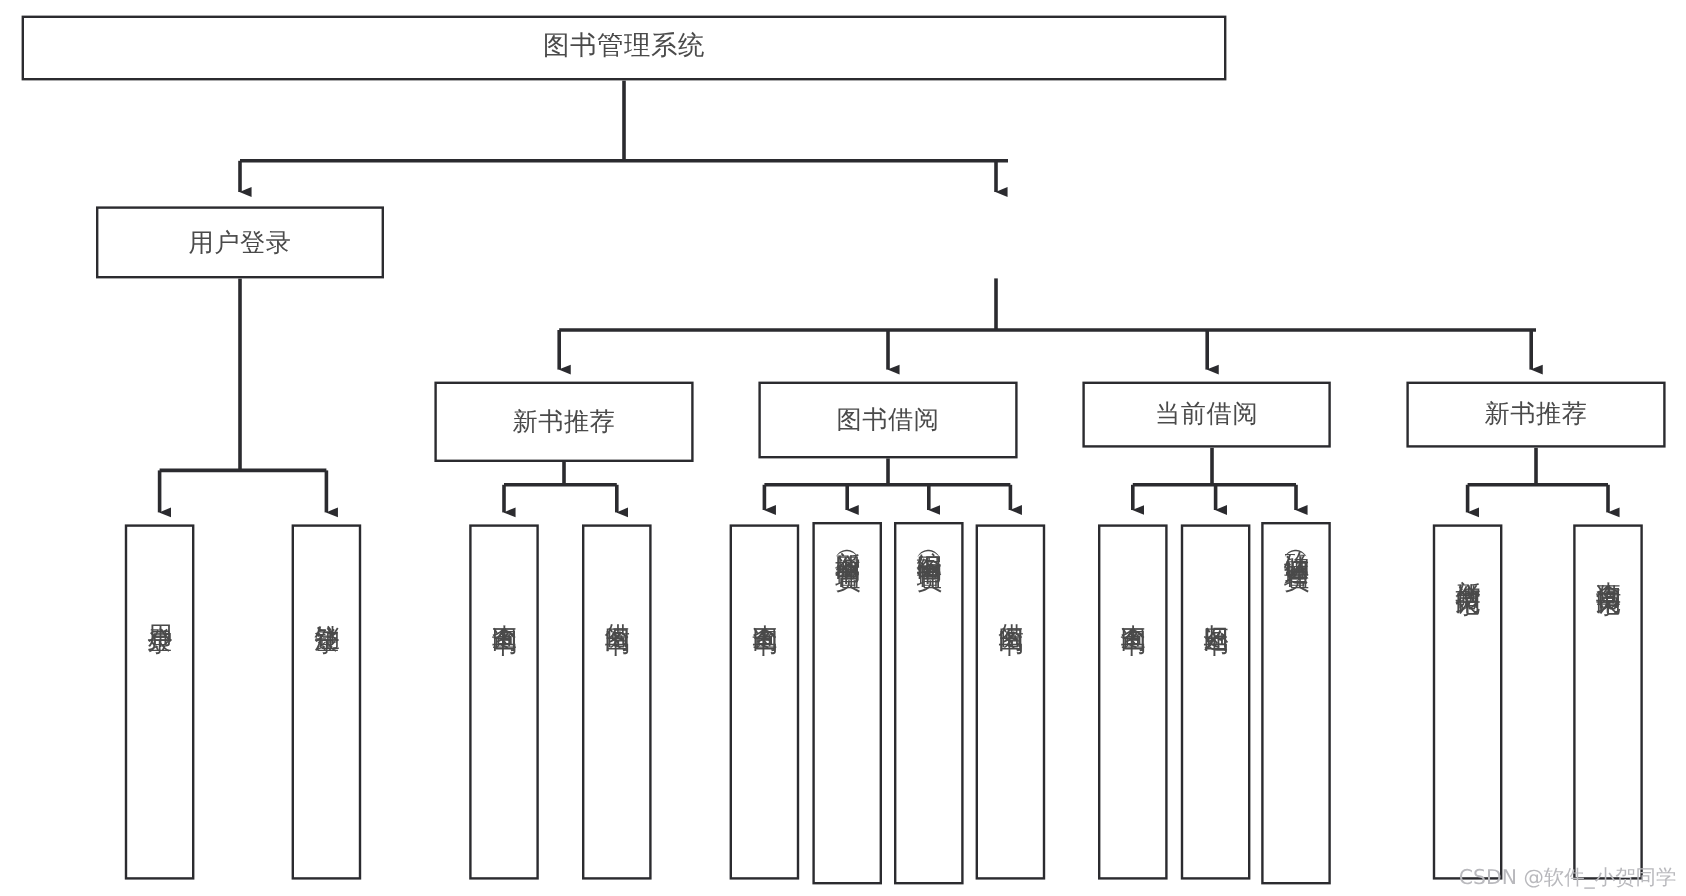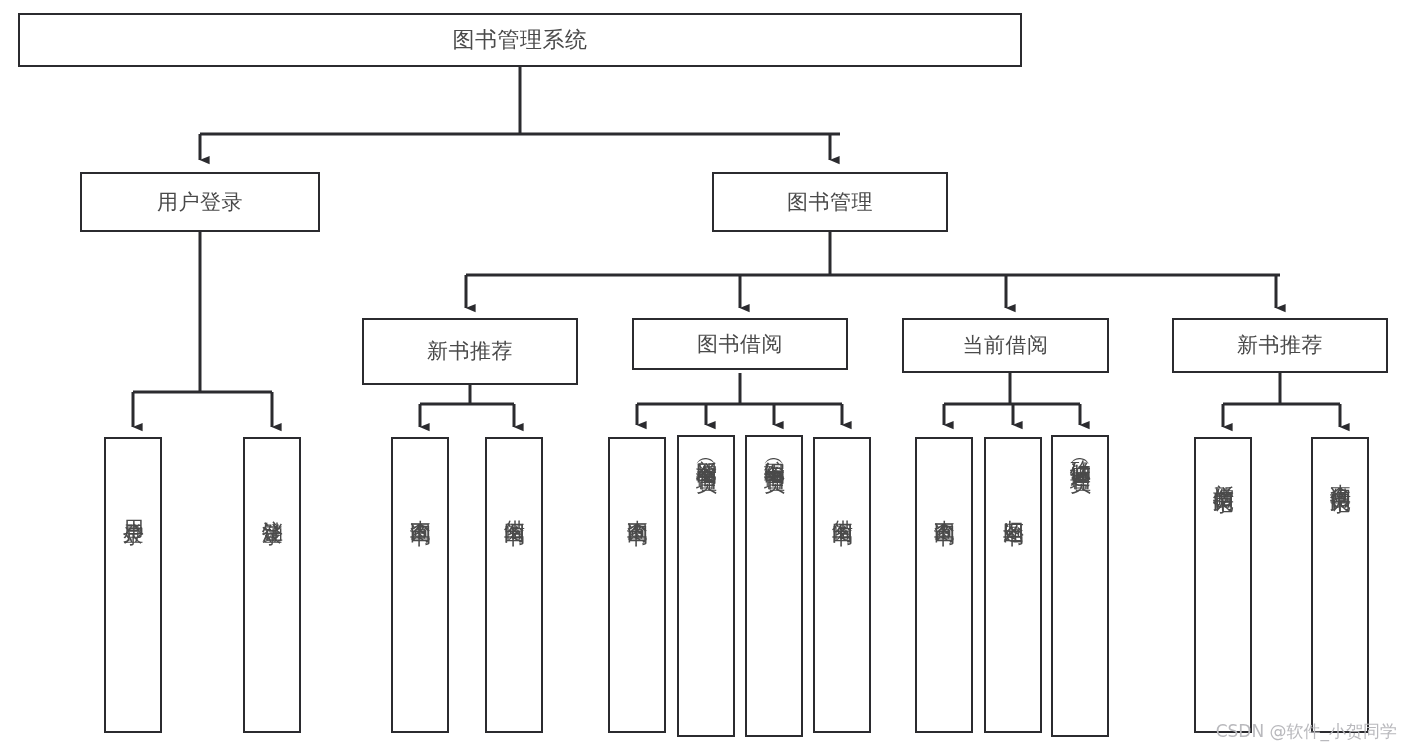--- a/index.html
+++ b/index.html
@@ -26,21 +26,21 @@
   }
   .node .lbl{
     display:block;
     text-align:center;
     line-height:1.18;
     white-space:pre;
     color:#4a4a4a;
   }
   
   .node.h .lbl{font-size:21px;letter-spacing:0.5px;}
-  .node.root .lbl{font-size:22px;}
+  .node.root .lbl{font-size:22px;font-family:Liberation Mono, monospace;}
 
   
   .node.v{
     align-items:flex-start;
     padding-top:0;
   }
   .node.v .lbl{
     writing-mode:vertical-rl;
     text-orientation:upright;
     font-size:21px;
@@ -115,28 +115,25 @@
   </svg>
 
   <div class="node h root" style="left:18px;top:13px;width:1004px;height:54px;">
     <span class="lbl">图书管理系统</span>
   </div>
 
   <div class="node h" style="left:80px;top:172px;width:240px;height:60px;">
     <span class="lbl">用户登录</span>
   </div>
 
-  <div class="node h" style="left:712px;top:172px;width:236px;height:60px;">
-    <span class="lbl">图书管理</span>
-  </div>
 
   <div class="node h" style="left:362px;top:318px;width:216px;height:67px;">
     <span class="lbl">新书推荐</span>
   </div>
-  <div class="node h" style="left:632px;top:318px;width:216px;height:52px;">
+  <div class="node h" style="left:632px;top:318px;width:216px;height:64px;">
     <span class="lbl">图书借阅</span>
   </div>
   <div class="node h" style="left:902px;top:318px;width:207px;height:55px;">
     <span class="lbl">当前借阅</span>
   </div>
   <div class="node h" style="left:1172px;top:318px;width:216px;height:55px;">
     <span class="lbl">新书推荐</span>
   </div>
 
   <div class="node v" style="left:104px;top:437px;width:58px;height:296px;padding-top:64px;">

